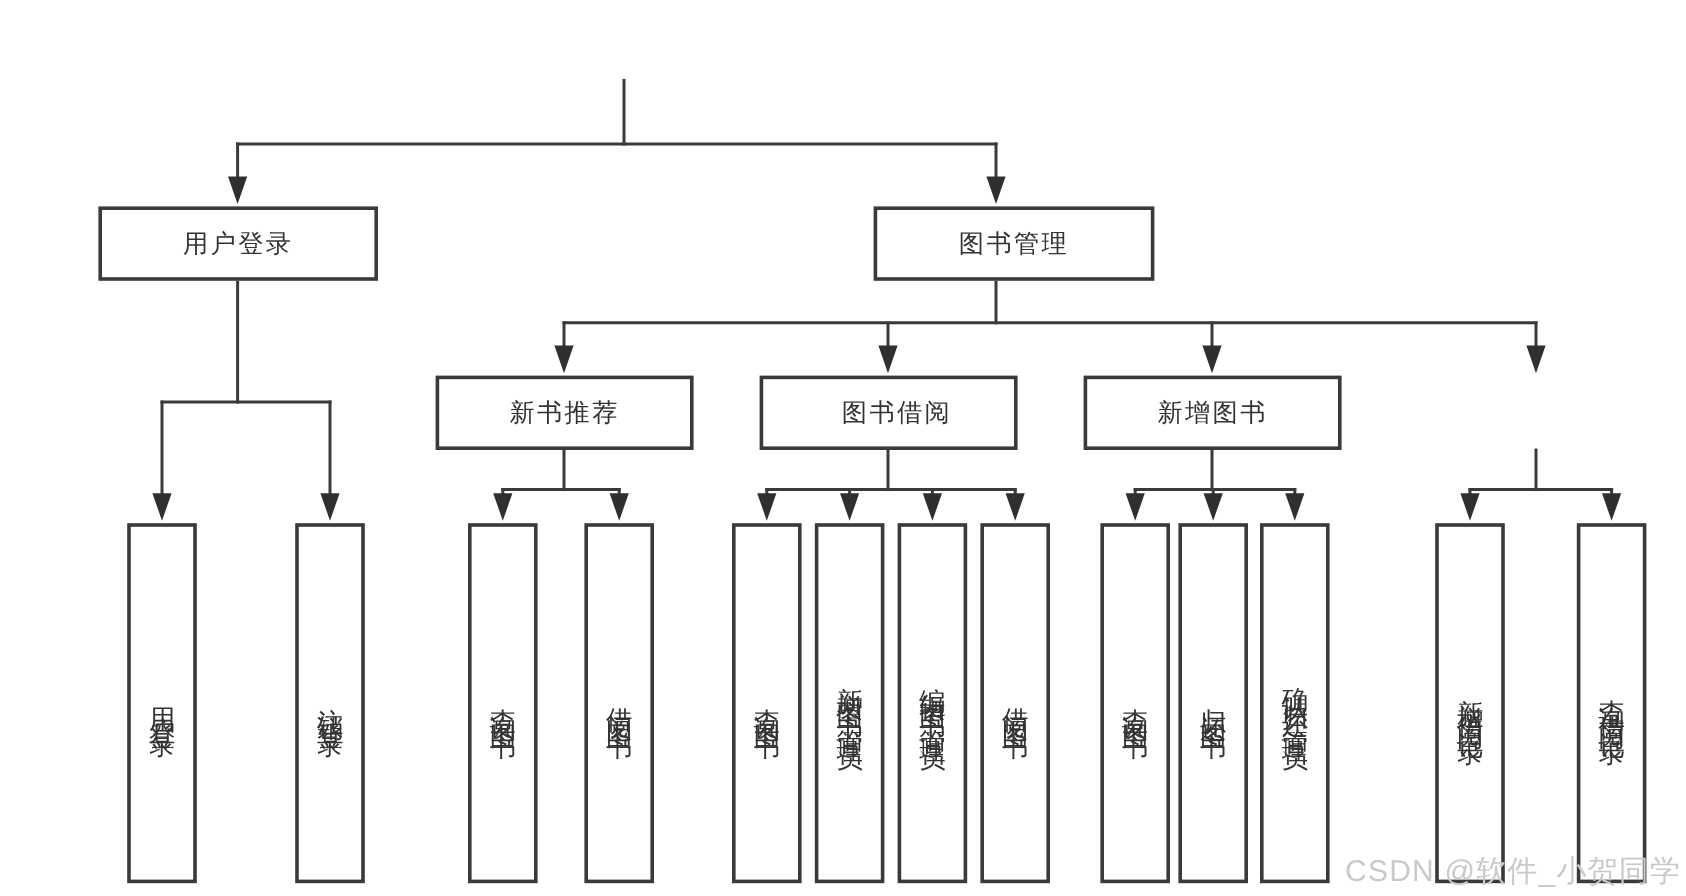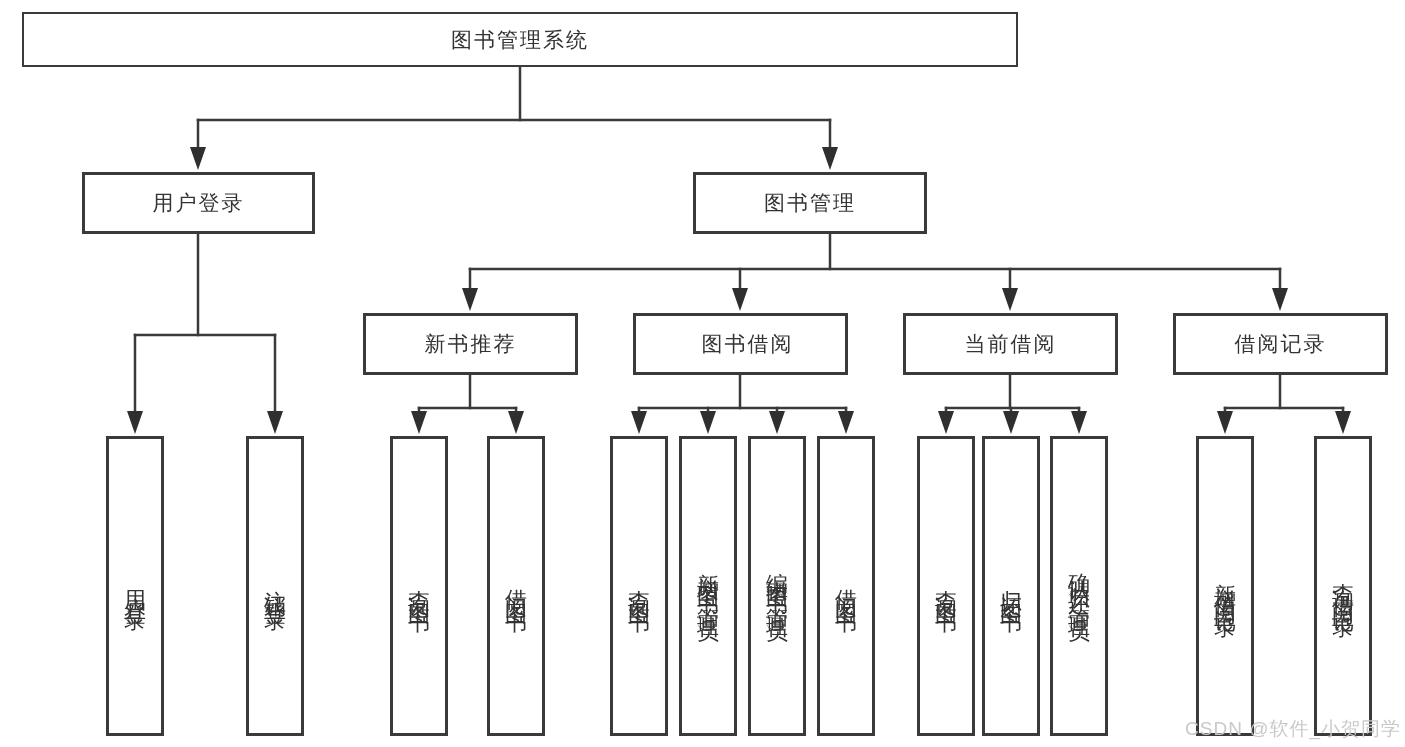--- a/index.html
+++ b/index.html
@@ -35,21 +35,21 @@
     font-size: 22px;
     letter-spacing: 7px;
     line-height: 1.1;
     white-space: nowrap;
     color: #333333;
   }
   .watermark {
     position: absolute;
     right: 4px;
     bottom: 5px;
-    font-size: 19px;
+    font-size: 25px;
     letter-spacing: 1px;
     color: #c9c9c9;
     white-space: nowrap;
     z-index: 10;
   }
 </style>
 </head>
 <body>
 
 <div class="stage">
@@ -102,42 +102,36 @@
       <line x1="1011" y1="408" x2="1011" y2="422" stroke="#3a3a3a" stroke-width="2.5" stroke-linecap="square"></line>
       <polygon points="1003,411 1019,411 1011,434" fill="#2f2f2f"></polygon>
       <line x1="1079" y1="408" x2="1079" y2="422" stroke="#3a3a3a" stroke-width="2.5" stroke-linecap="square"></line>
       <polygon points="1071,411 1087,411 1079,434" fill="#2f2f2f"></polygon>
       <line x1="1225" y1="408" x2="1225" y2="422" stroke="#3a3a3a" stroke-width="2.5" stroke-linecap="square"></line>
       <polygon points="1217,411 1233,411 1225,434" fill="#2f2f2f"></polygon>
       <line x1="1343" y1="408" x2="1343" y2="422" stroke="#3a3a3a" stroke-width="2.5" stroke-linecap="square"></line>
       <polygon points="1335,411 1351,411 1343,434" fill="#2f2f2f"></polygon>
     </svg>
 
-  <div class="box root" style="left:22px; top:12px; width:996px; height:55px;">
-    <span class="hlabel">图书管理系统</span>
-  </div>
 
   <div class="box" style="left:82px; top:172px; width:233px; height:62px;">
     <span class="hlabel">用户登录</span>
   </div>
-  <div class="box" style="left:693px; top:172px; width:234px; height:62px;">
+  <div class="box" style="left:728px; top:172px; width:234px; height:62px;">
     <span class="hlabel">图书管理</span>
   </div>
 
   <div class="box" style="left:363px; top:313px; width:215px; height:62px;justify-content:center;">
     <span class="hlabel">新书推荐</span>
   </div>
   <div class="box" style="left:633px; top:313px; width:215px; height:62px;padding-left:14px;">
     <span class="hlabel">图书借阅</span>
   </div>
   <div class="box" style="left:903px; top:313px; width:215px; height:62px;">
-    <span class="hlabel">当前借阅</span>
-  </div>
-  <div class="box" style="left:1173px; top:313px; width:215px; height:62px;">
-    <span class="hlabel">借阅记录</span>
+    <span class="hlabel">新增图书</span>
   </div>
 
   <div class="box leaf" style="left:106px; top:436px; width:58px; height:300px;">
     <span class="vlabel">用户登录</span>
   </div>
   <div class="box leaf" style="left:246px; top:436px; width:58px; height:300px;">
     <span class="vlabel">注销登录</span>
   </div>
 
   <div class="box leaf" style="left:390px; top:436px; width:58px; height:300px;">

